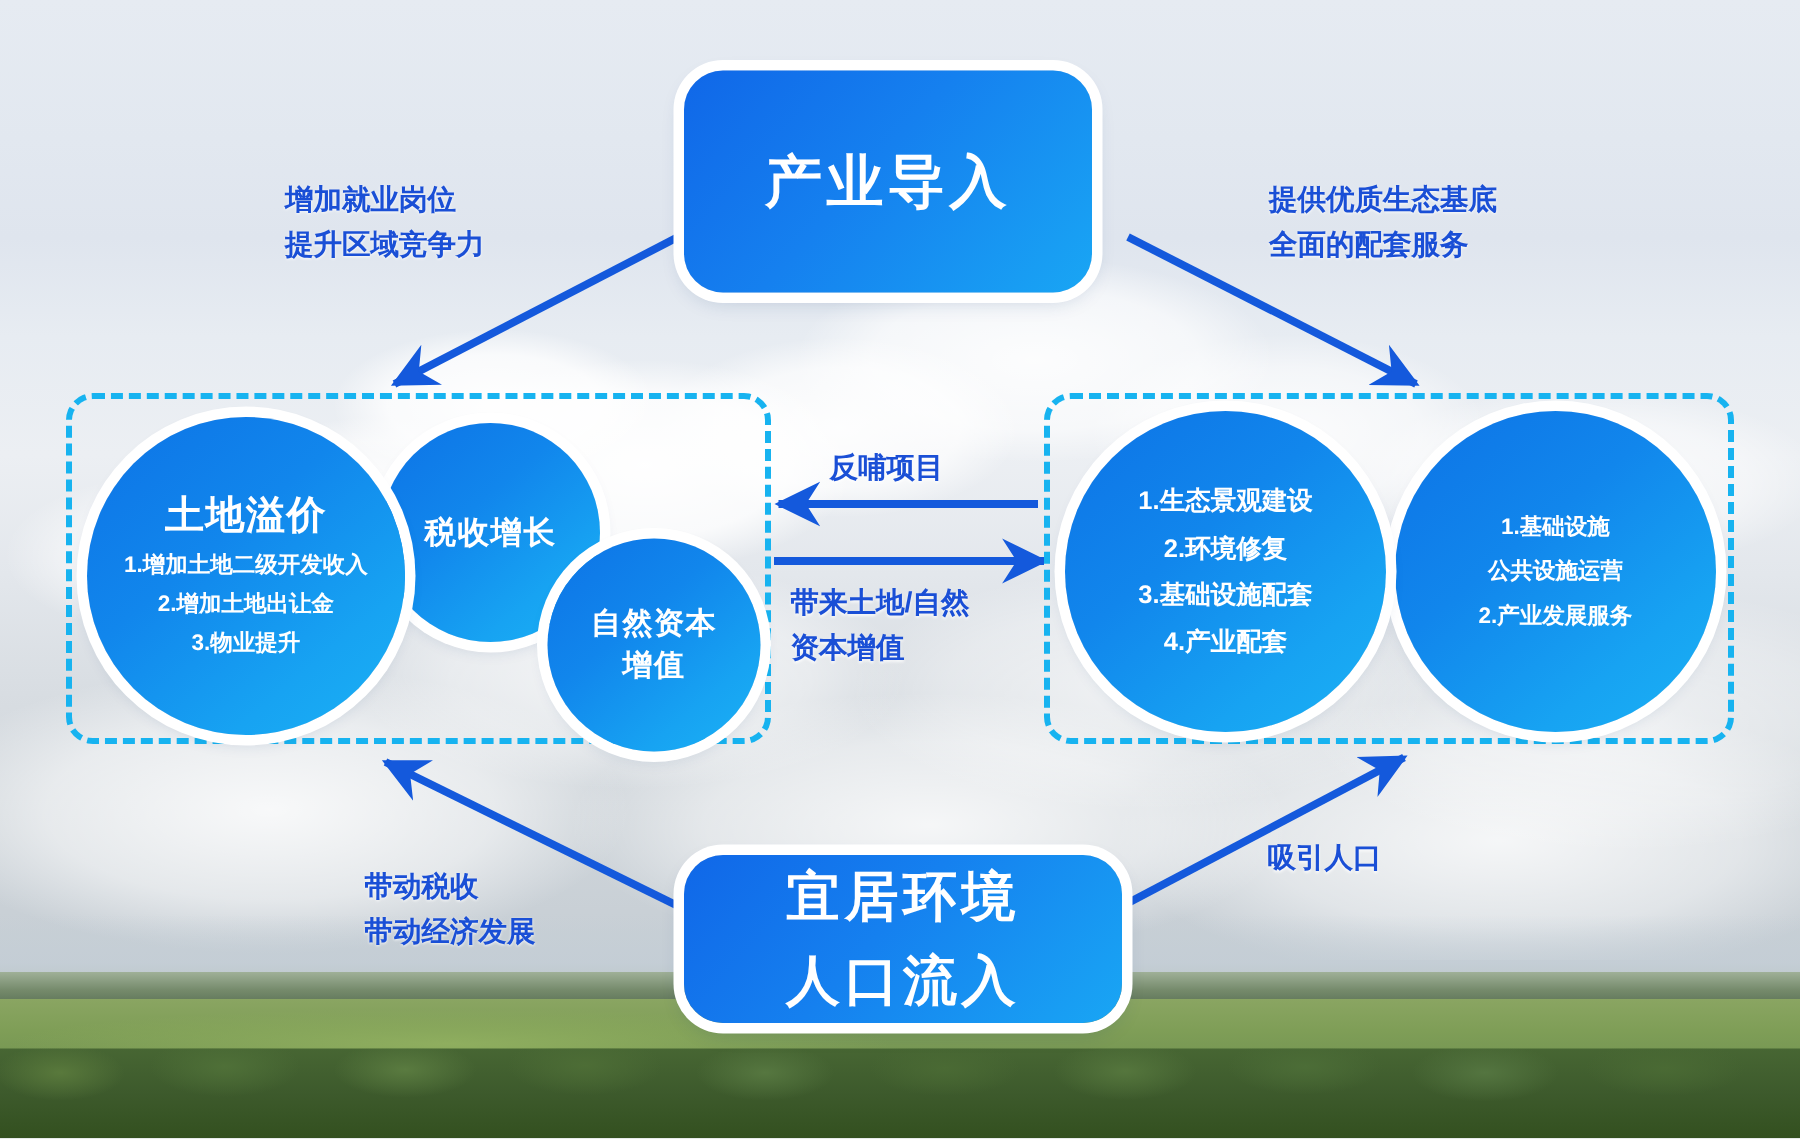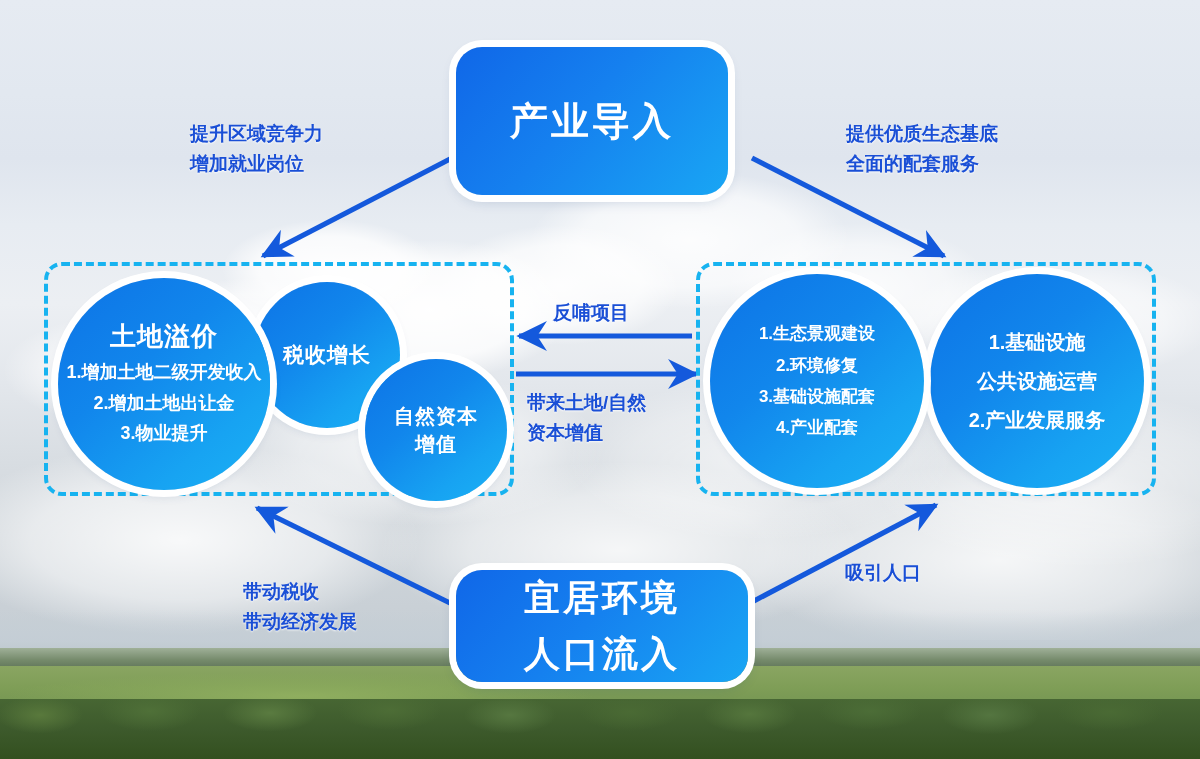--- a/index.html
+++ b/index.html
@@ -117,31 +117,31 @@
     display: flex; flex-direction: column;
     align-items: center; justify-content: center;
     text-align: center;
   }
   .circle .c-title { font-weight: 700; }
   .circle .c-item  { font-weight: 700; white-space: nowrap; }
 
   
   #circle-land-premium { left: 58px;  top: 278px; width: 212px; height: 212px; z-index: 3; }
   #circle-land-premium .c-title { font-size: 26px; letter-spacing: 1px; margin-bottom: 3px; font-family: Liberation Serif, serif; }
-  #circle-land-premium .c-item  { font-size: 18px; line-height: 1.72; }
+  #circle-land-premium .c-item  { font-size: 15px; line-height: 1.72; }
   #circle-tax-growth   { left: 254px; top: 282px; width: 146px; height: 146px; z-index: 2; }
   #circle-tax-growth .c-title { font-size: 21px; letter-spacing: 1px; }
   #circle-natural-cap  { left: 365px; top: 359px; width: 142px; height: 142px; z-index: 4; }
   #circle-natural-cap .c-title { font-size: 20px; line-height: 1.4; letter-spacing: 1px; }
 
   
   #circle-eco-build { left: 710px; top: 274px; width: 214px; height: 214px; z-index: 3; }
   #circle-eco-build .c-item { font-size: 17px; line-height: 1.85; }
   #circle-infra-ops { left: 930px; top: 274px; width: 214px; height: 214px; z-index: 2; }
-  #circle-infra-ops .c-item { font-size: 20px; line-height: 1.95; }
+  #circle-infra-ops .c-item { font-size: 15px; line-height: 1.95; }
 
   
   .arrow-label {
     position: absolute;
     color: #1a4fd6;
     font-weight: 700;
     font-size: 19px;
     line-height: 1.6;
     white-space: nowrap;
     text-shadow: 0 1px 2px rgba(255,255,255,.85);
@@ -230,22 +230,22 @@
     <div class="c-item">4.产业配套</div>
   </div>
 
   <div class="circle" id="circle-infra-ops">
     <div class="c-item">1.基础设施</div>
     <div class="c-item">公共设施运营</div>
     <div class="c-item">2.产业发展服务</div>
   </div>
 
   <div class="arrow-label" id="label-tl">
+    <div>增加就业岗位</div>
     <div>提升区域竞争力</div>
-    <div>增加就业岗位</div>
   </div>
 
   <div class="arrow-label" id="label-tr">
     <div>提供优质生态基底</div>
     <div>全面的配套服务</div>
   </div>
 
   <div class="arrow-label" id="label-bl">
     <div>带动税收</div>
     <div>带动经济发展</div>

